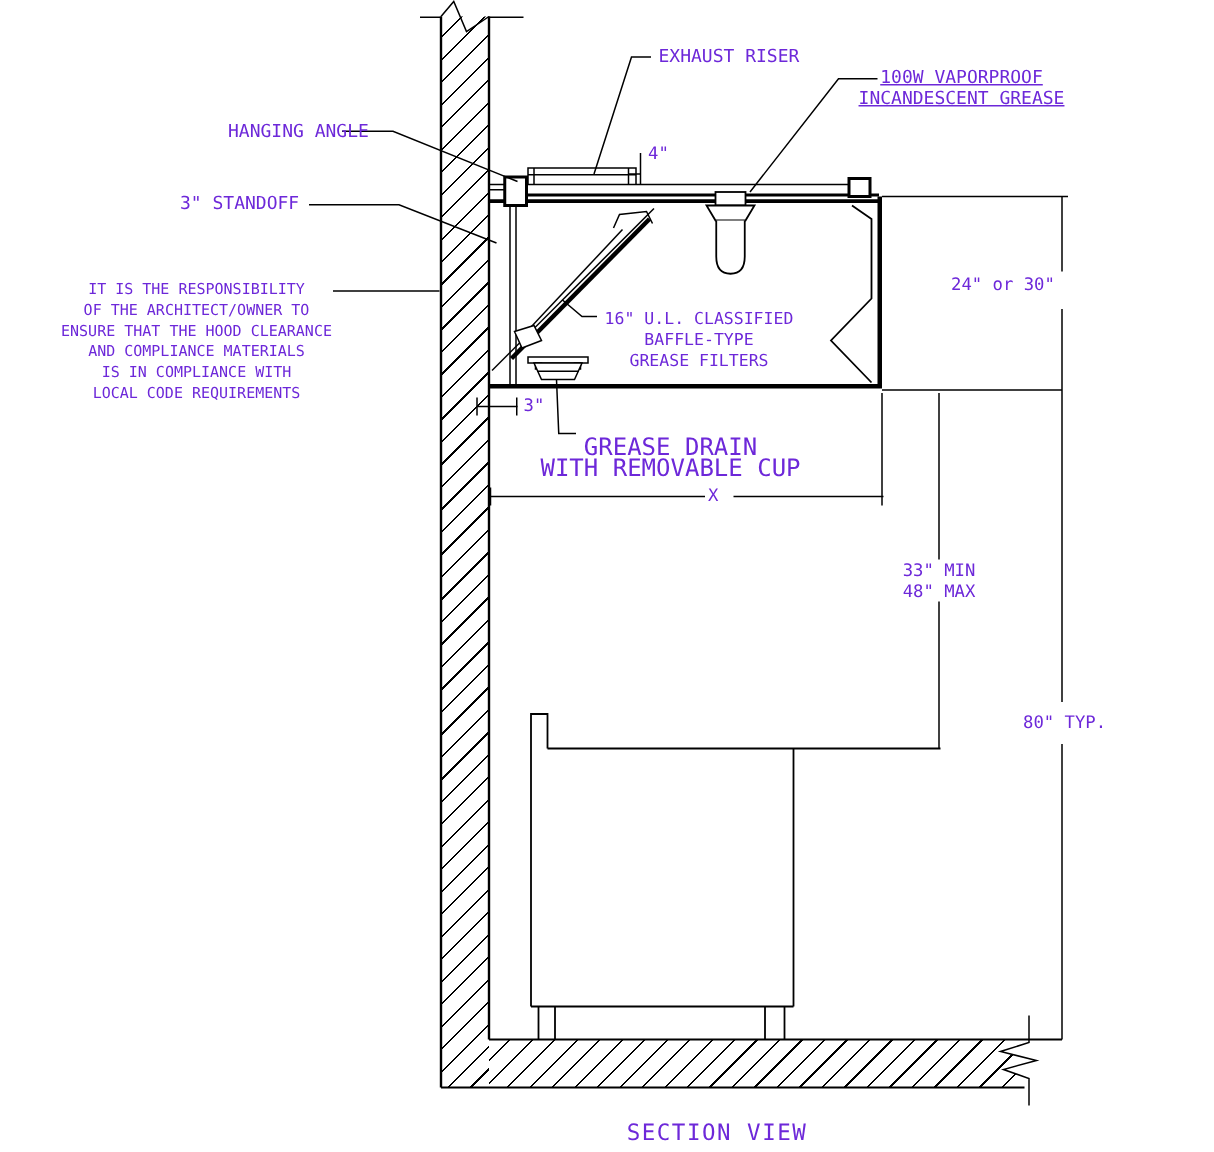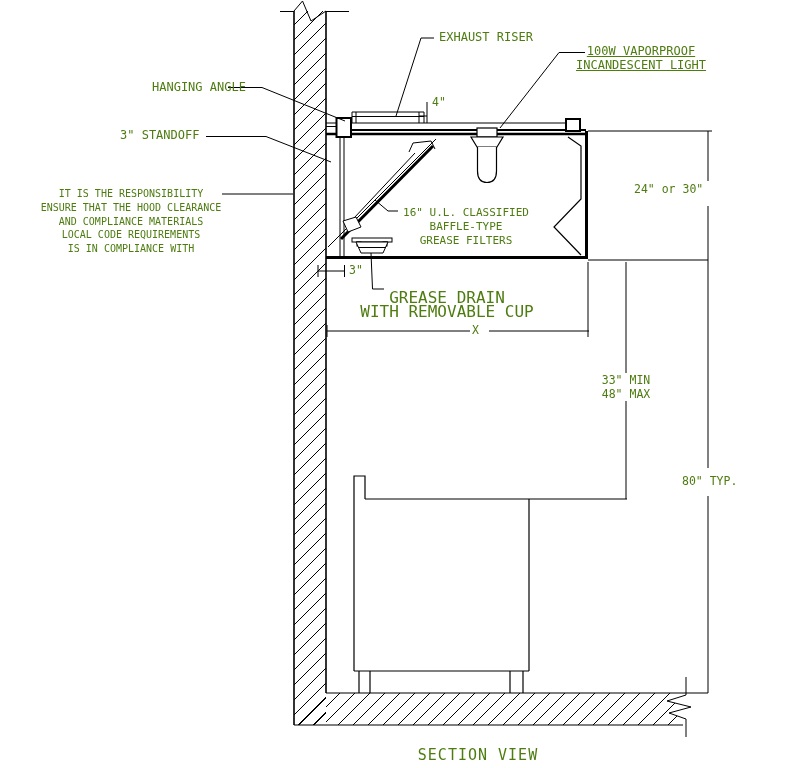--- a/index.html
+++ b/index.html
@@ -1,20 +1,20 @@
 <!DOCTYPE html>
 <html><head>
 <meta charset="utf-8">
 <style>
   html,body{margin:0;padding:0;background:#fff;}
   #canvas{position:relative;width:809px;height:768px;background:#ffffff;overflow:hidden;
           font-family:"DejaVu Sans Mono",monospace;color:#000;}
   .hatch{position:absolute;background:repeating-linear-gradient(135deg,transparent 0 9.5px,#000 9.5px 10.6px);}
   svg.lines{position:absolute;left:0;top:0;z-index:2;}
-  .lbl{position:absolute;z-index:3;font-size:12px;line-height:13.8px;white-space:nowrap;color:#4d7c0f;}
+  .lbl{position:absolute;z-index:3;font-size:12px;line-height:13.8px;white-space:nowrap;color:#6d28d9;}
   .ctr{transform:translateX(-50%);text-align:center;}
   .sm{font-size:11px;}
   .dim{font-size:11.5px;}
   .big{font-size:16px;letter-spacing:1px;line-height:20px;}
   .ttl{font-size:15px;letter-spacing:1px;}
 </style>
 </head>
 <body>
 
 <div id="canvas">
@@ -119,33 +119,34 @@
       <line x1="370" y1="671" x2="370" y2="693" stroke-width="1.2"></line>
       <line x1="510" y1="671" x2="510" y2="693" stroke-width="1.2"></line>
       <line x1="523" y1="671" x2="523" y2="693" stroke-width="1.2"></line>
     </g>
   </svg>
 
   <div class="lbl" style="left:439px;top:31px;">EXHAUST RISER</div>
 
   <div class="lbl ctr" style="left:641px;top:45px;text-decoration:underline;">
     <div>100W VAPORPROOF</div>
-    <div>INCANDESCENT LIGHT</div>
+    <div>INCANDESCENT GREASE</div>
   </div>
 
   <div class="lbl" style="left:120px;top:81px;padding-left:32px;">HANGING ANGLE</div>
 
   <div class="lbl" style="left:120px;top:129px;">3" STANDOFF</div>
 
   <div class="lbl ctr" style="left:131px;top:187px;font-size:10px;">
     <div>IT IS THE RESPONSIBILITY</div>
+    <div>OF THE ARCHITECT/OWNER TO</div>
     <div>ENSURE THAT THE HOOD CLEARANCE</div>
     <div>AND COMPLIANCE MATERIALS</div>
+    <div>IS IN COMPLIANCE WITH</div>
     <div>LOCAL CODE REQUIREMENTS</div>
-    <div>IS IN COMPLIANCE WITH</div>
   </div>
 
   <div class="lbl dim" style="left:432px;top:96px;">4"</div>
 
   <div class="lbl ctr sm" style="left:466px;top:206px;">
     <div>16" U.L. CLASSIFIED</div>
     <div>BAFFLE-TYPE</div>
     <div>GREASE FILTERS</div>
   </div>
 

